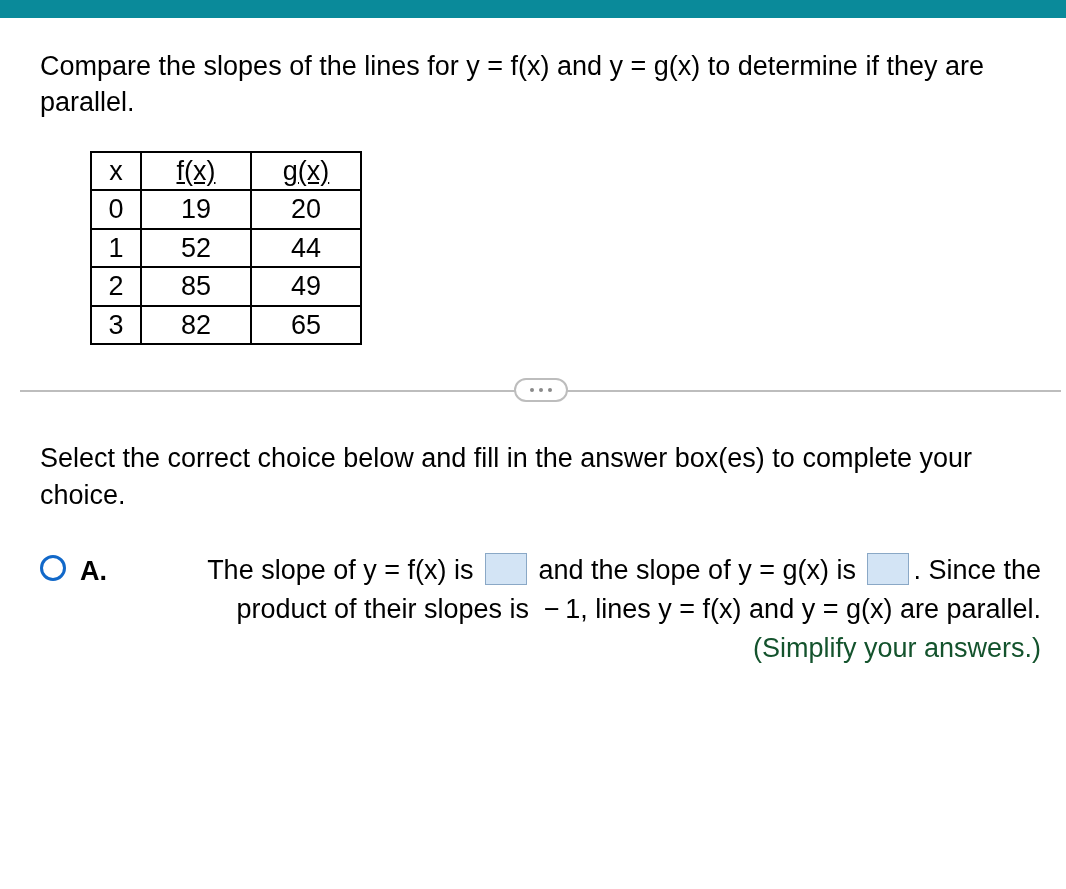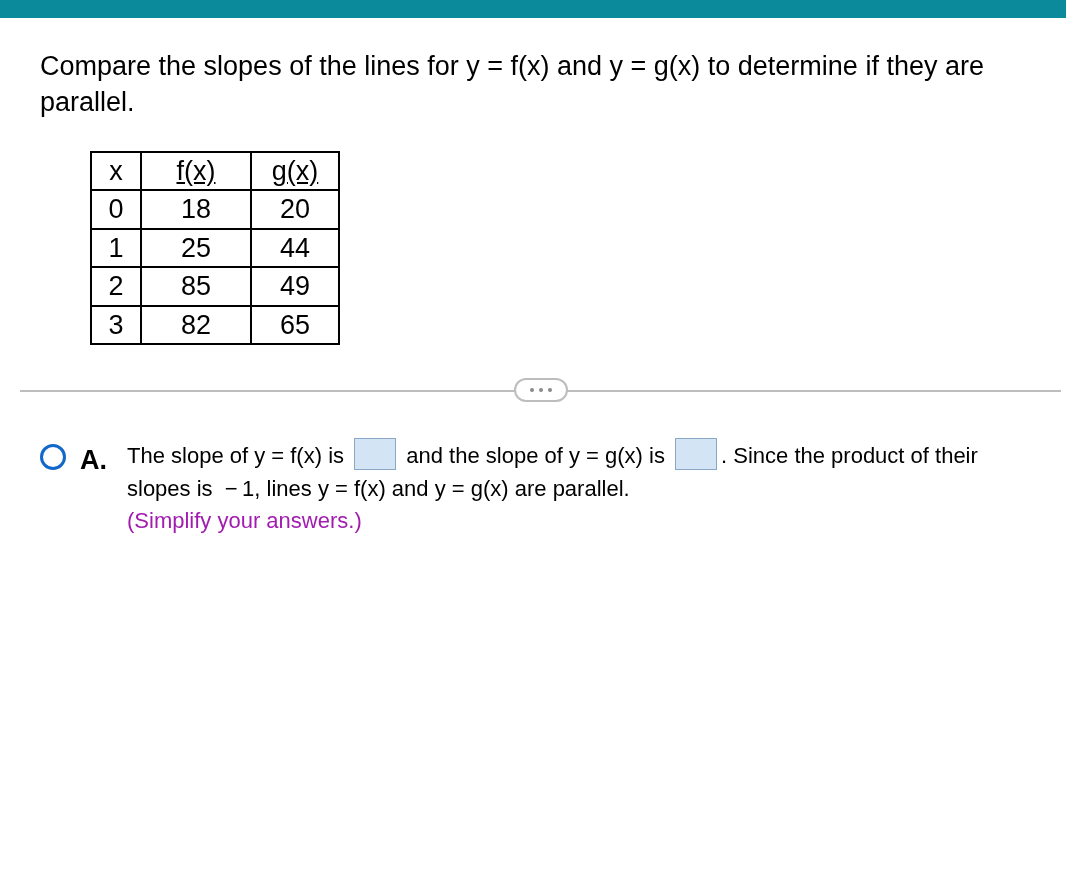--- a/index.html
+++ b/index.html
@@ -31,21 +31,21 @@
   .data-table td, .data-table th {
     border: 2px solid #000;
     text-align: center;
     font-size: 27px;
     padding: 0 10px;
     height: 34px;
     font-weight: normal;
   }
   .data-table .col-x { width: 50px; }
   .data-table .col-f { width: 110px; }
-  .data-table .col-g { width: 88px; }
+  .data-table .col-g { width: 110px; }
   .hdr-underline { text-decoration: underline; margin-top: 46px; }
 
   .divider-wrap {
     position: relative;
     margin: 35px 0 40px 0;
     height: 20px;
   }
   .divider-line {
     position: absolute;
     top: 50%;
@@ -95,62 +95,63 @@
   .choice-label {
     flex: 0 0 auto;
     font-weight: bold;
     font-size: 27px;
     margin-top: 2px;
     margin-left: 4px;
     margin-right: 10px;
   }
   .choice-body {
     flex: 1 1 auto;
-    font-size: 22px;
+    font-size: 27px;
     line-height: 1.45;
+    text-align: right;
   }
   .answer-box {
     display: inline-block;
     width: 42px;
     height: 32px;
     background: #d3e4f5;
     border: 1px solid #8aa8c6;
     vertical-align: middle;
     margin: 0 4px;
     position: relative;
     top: -3px;
   }
   .simplify {
-    color: #a21caf;
+    color: #14532d;
   }
 </style>
 </head>
 <body>
 
 <div class="topbar"></div>
 
 <div class="page">
 
   <div class="question">Compare the slopes of the lines for y = f(x) and y = g(x) to determine if they are parallel.</div>
 
   <table class="data-table">
     <tbody>
         <tr>
       <th class="col-x">x</th>
       <th class="col-f hdr-underline">f(x)</th>
       <th class="col-g hdr-underline">g(x)</th>
     </tr>
     <tr>
       <td>0</td>
-      <td>18</td>
+      <td>19</td>
       <td>20</td>
     </tr>
     <tr>
       <td>1</td>
-      <td>25</td>
+      <td>52</td>
       <td>44</td>
     </tr>
     <tr>
       <td>2</td>
       <td>85</td>
       <td>49</td>
     </tr>
     <tr>
       <td>3</td>
       <td>82</td>
@@ -161,20 +162,21 @@
 
   <div class="divider-wrap">
     <div class="divider-line"></div>
     <div class="divider-pill">
       <span class="dot"></span>
       <span class="dot"></span>
       <span class="dot"></span>
     </div>
   </div>
 
+  <div class="instruction">Select the correct choice below and fill in the answer box(es) to complete your choice.</div>
 
   <div class="choice-row">
     <div class="radio"></div>
     <div class="choice-label">A.</div>
     <div class="choice-body">
       <span>The slope of y = f(x) is </span><span class="answer-box"></span><span> and the slope of y = g(x) is </span><span class="answer-box"></span><span>. Since the product of their slopes is &nbsp;− 1, lines y = f(x) and y = g(x) are parallel.</span><br>
       <span class="simplify">(Simplify your answers.)</span>
     </div>
   </div>
 

